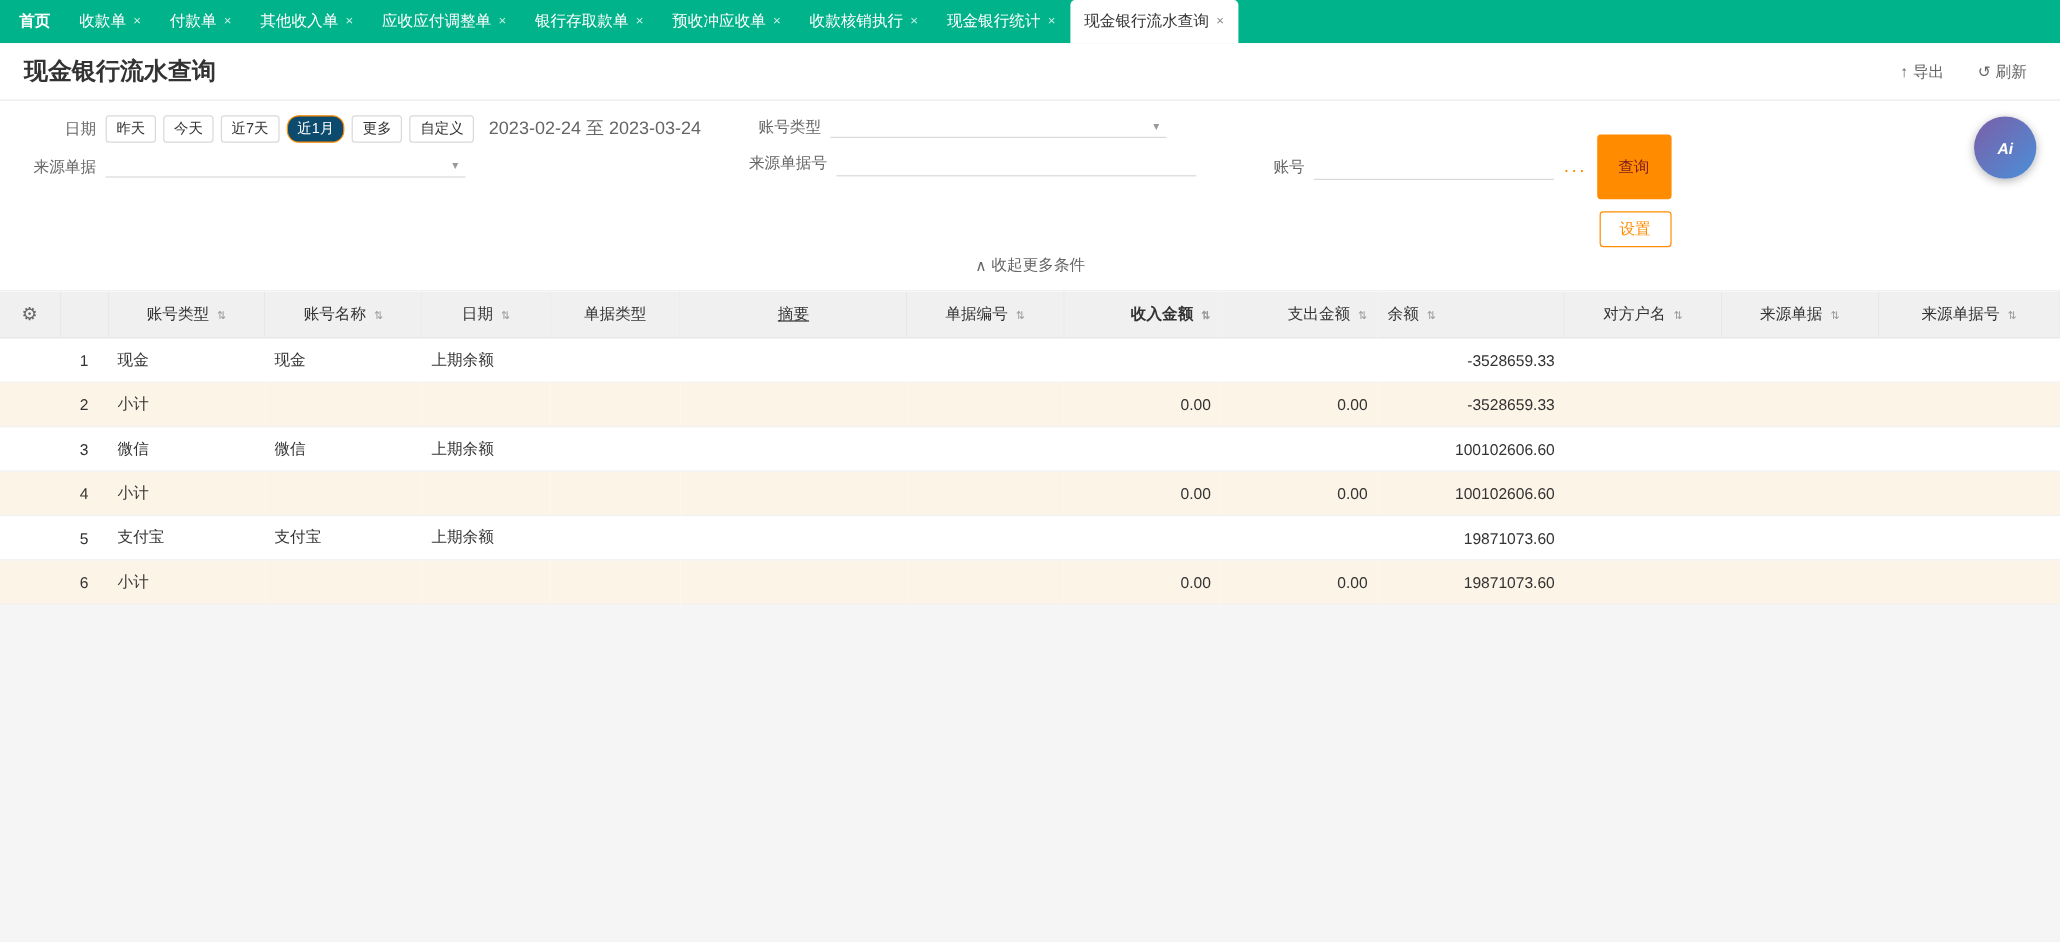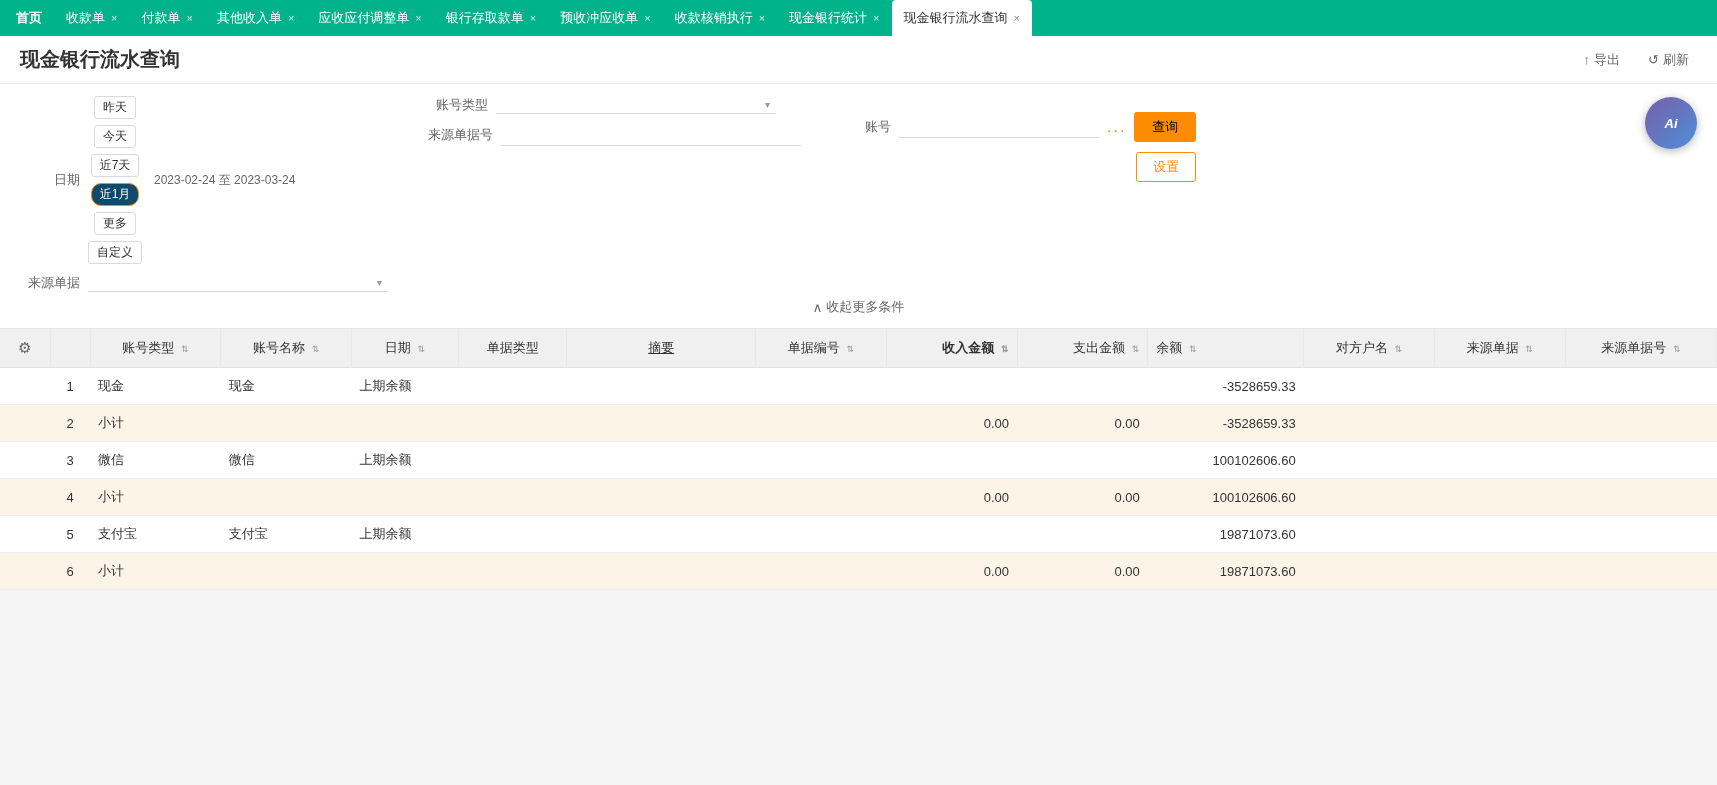--- a/index.html
+++ b/index.html
@@ -76,40 +76,39 @@
     .filter-label {
       color: #666;
       min-width: 60px;
       text-align: right;
       font-size: 13px;
     }
     .date-shortcuts {
       display: flex;
       align-items: center;
       gap: 6px;
-      flex-direction: column;
     }
     .date-btn {
       padding: 2px 8px;
       border: 1px solid #d9d9d9;
       background: #fff;
       border-radius: 3px;
       cursor: pointer;
       color: #333;
       font-size: 12px;
     }
     .date-btn.active {
       background: #0c4a6e;
       border-color: #ff8c00;
       color: #fff;
       border-radius: 10px;
     }
     .date-range-text {
       color: #666;
-      font-size: 12px;
+      font-size: 15px;
       margin-left: 4px;
     }
     .filter-select {
       display: flex;
       align-items: center;
       border: none;
       border-bottom: 1px solid #d9d9d9;
       padding: 3px 6px;
       min-width: 180px;
       cursor: pointer;
@@ -126,23 +125,23 @@
       font-size: 13px;
     }
     .filter-dots {
       color: #ff8c00;
       cursor: pointer;
       font-size: 16px;
       letter-spacing: 2px;
     }
     .query-btn {
       background: #ff8c00;
-      color: #000000;
+      color: #7f1d1d;
       border: none;
-      padding: 6px 18px;
+      padding: 18px 18px;
       border-radius: 3px;
       cursor: pointer;
       font-size: 13px;
     }
     .settings-btn {
       background: #fff;
       color: #ff8c00;
       border: 1px solid #ff8c00;
       padding: 5px 16px;
       border-radius: 3px;

